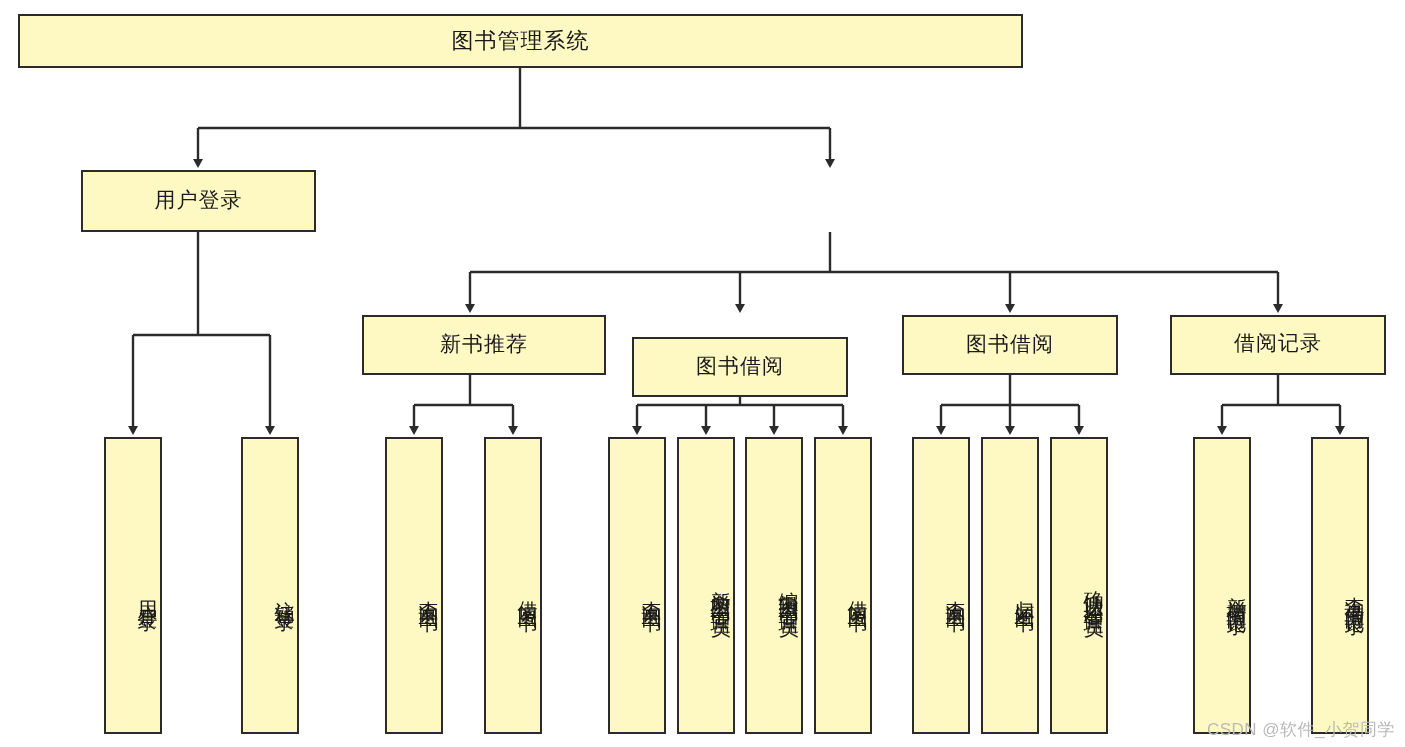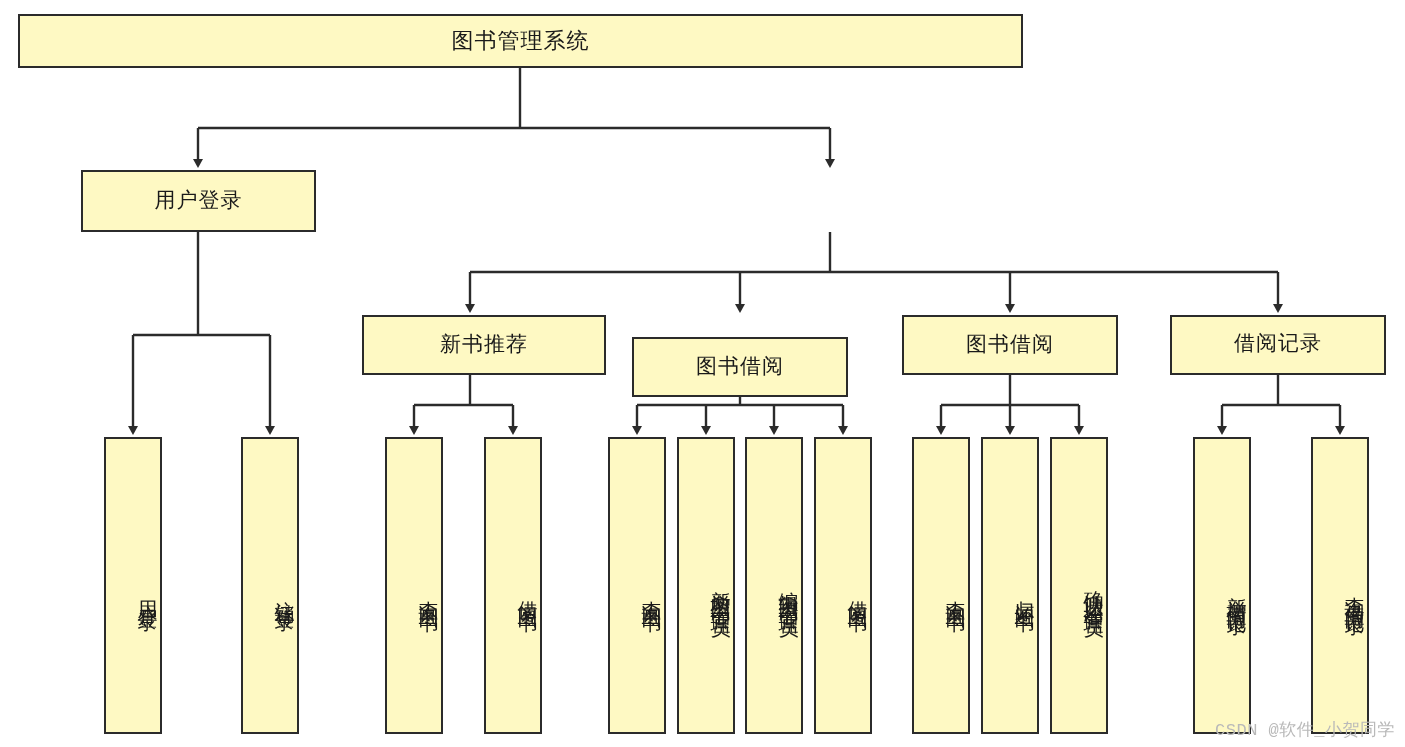--- a/index.html
+++ b/index.html
@@ -48,21 +48,21 @@
   }
   .watermark{
     position:absolute;
     right:10px;
     bottom:6px;
     font-size:17px;
     color:#b9b9b9;
     letter-spacing:0.5px;
     white-space:nowrap;
     z-index:3;
-    font-family:Liberation Mono, monospace;
+    font-family:Liberation Sans, sans-serif;
   }
 </style>
 </head>
 <body>
 
 <div id="diagram-root">
 
   <svg id="connectors" viewBox="0 0 1405 747" xmlns="http://www.w3.org/2000/svg">
     <defs>
       <marker id="arrow" markerWidth="9" markerHeight="10" refX="1" refY="5" orient="auto" markerUnits="userSpaceOnUse">

